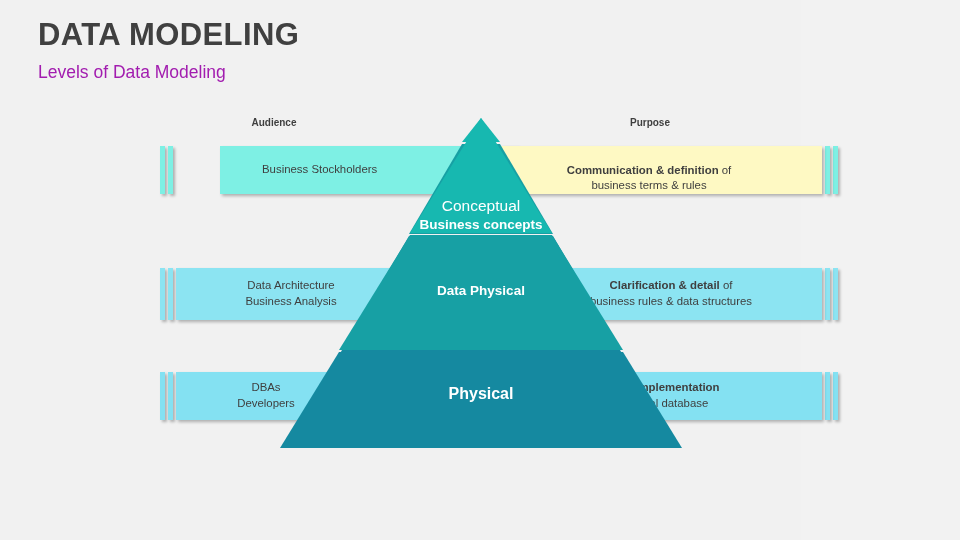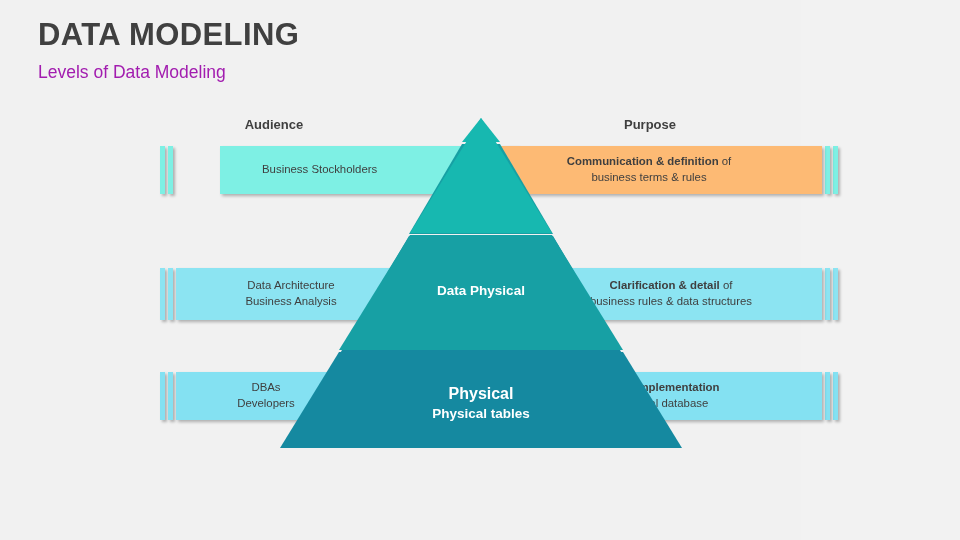--- a/index.html
+++ b/index.html
@@ -33,21 +33,21 @@
     font-size:17.5px;
     color:#a21caf;
     margin-top:9px;
     line-height:1.2;
   }
 
   
   .col-heading {
     position:absolute;
     top:117px;
-    font-size:13px;
+    font-size:10px;
     font-weight:bold;
     color:#3f3f3f;
     text-align:center;
     white-space:nowrap;
   }
   #heading-audience { left:205px; width:138px; }
   #heading-purpose  { left:580px; width:140px; }
 
   
   .row { position:absolute; left:0; width:960px; }
@@ -148,21 +148,21 @@
       <div class="sliver sliver-a" style="background:#7ef0e4;"></div>
       <div class="sliver sliver-b" style="background:#7ef0e4;"></div>
       <div class="bar-main" style="background:#7ef0e4;">
         <div class="bar-text">Business Stockholders</div>
       </div>
     </div>
 
     <div class="bar-group group-right" style="left:500px; width:338px;">
       <div class="sliver sliver-a" style="background:#7ef0e4;"></div>
       <div class="sliver sliver-b" style="background:#7ef0e4;"></div>
-      <div class="bar-main" style="background:#fdba74;">
+      <div class="bar-main" style="background:#fef9c3;align-items:flex-end;">
         <div class="bar-text">
           <span style="font-weight:bold;">Communication &amp; definition</span><span> of</span><br>
           <span>business terms &amp; rules</span>
         </div>
       </div>
     </div>
   </div>
 
   <div class="row" id="row-2">
     <div class="bar-group group-left" style="left:160px; width:358px;">
@@ -224,24 +224,27 @@
       <g>
 
         <polygon points="206,6 135,121 277,121" fill="#17b8b0"></polygon>
 
         <polygon points="135,123 277,123 348,238 64,238" fill="#17a0a4"></polygon>
 
         <polygon points="64,240 348,240 407,336 5,336" fill="#1589a0"></polygon>
       </g>
     </svg>
 
+    <div class="pyr-label" id="label-conceptual">
+      <span class="l1">Conceptual</span>
+      <span class="l2">Business concepts</span>
+    </div>
 
     <div class="pyr-label" id="label-logical">
       <span class="l2">Data Physical</span>
     </div>
 
     <div class="pyr-label" id="label-physical">
       <span class="l1">Physical</span>
-      <span class="l2">Physical tables</span>
     </div>
   </div>
 
 </div>
 
 </body></html>

